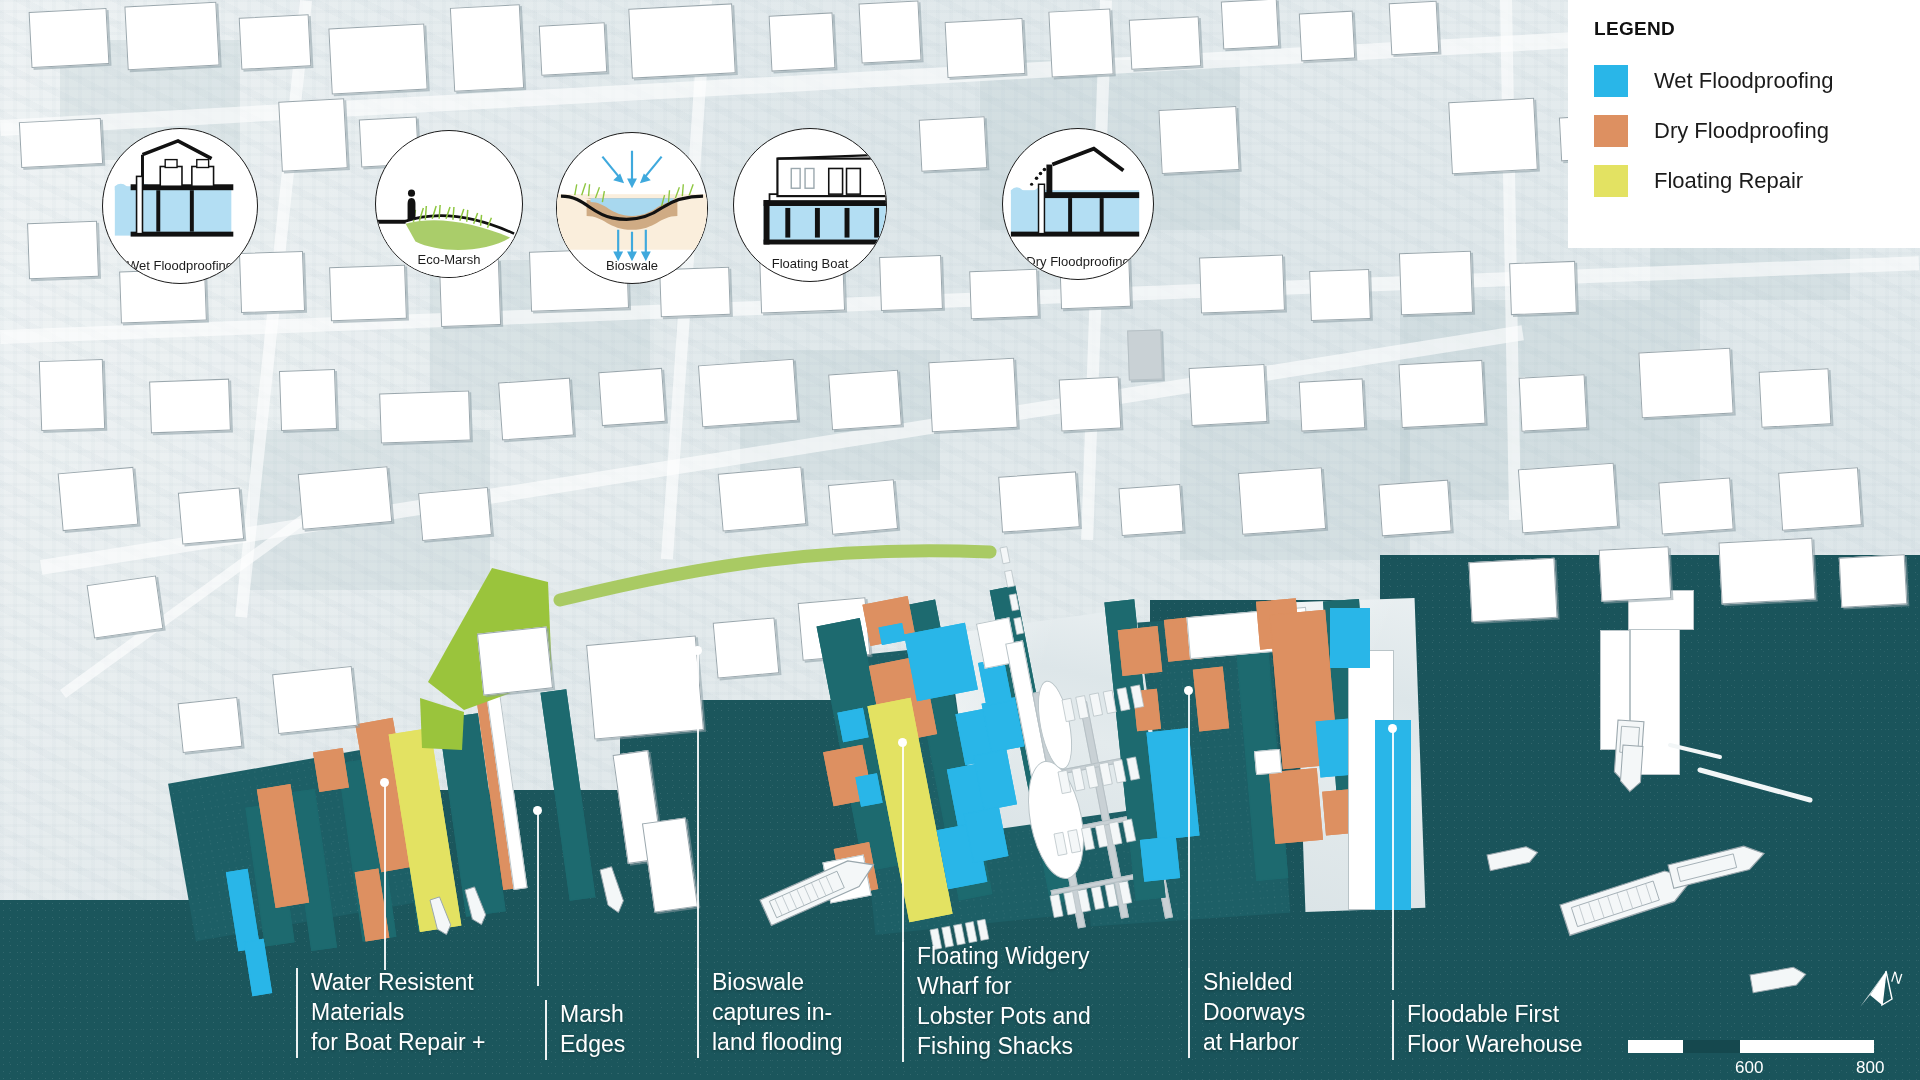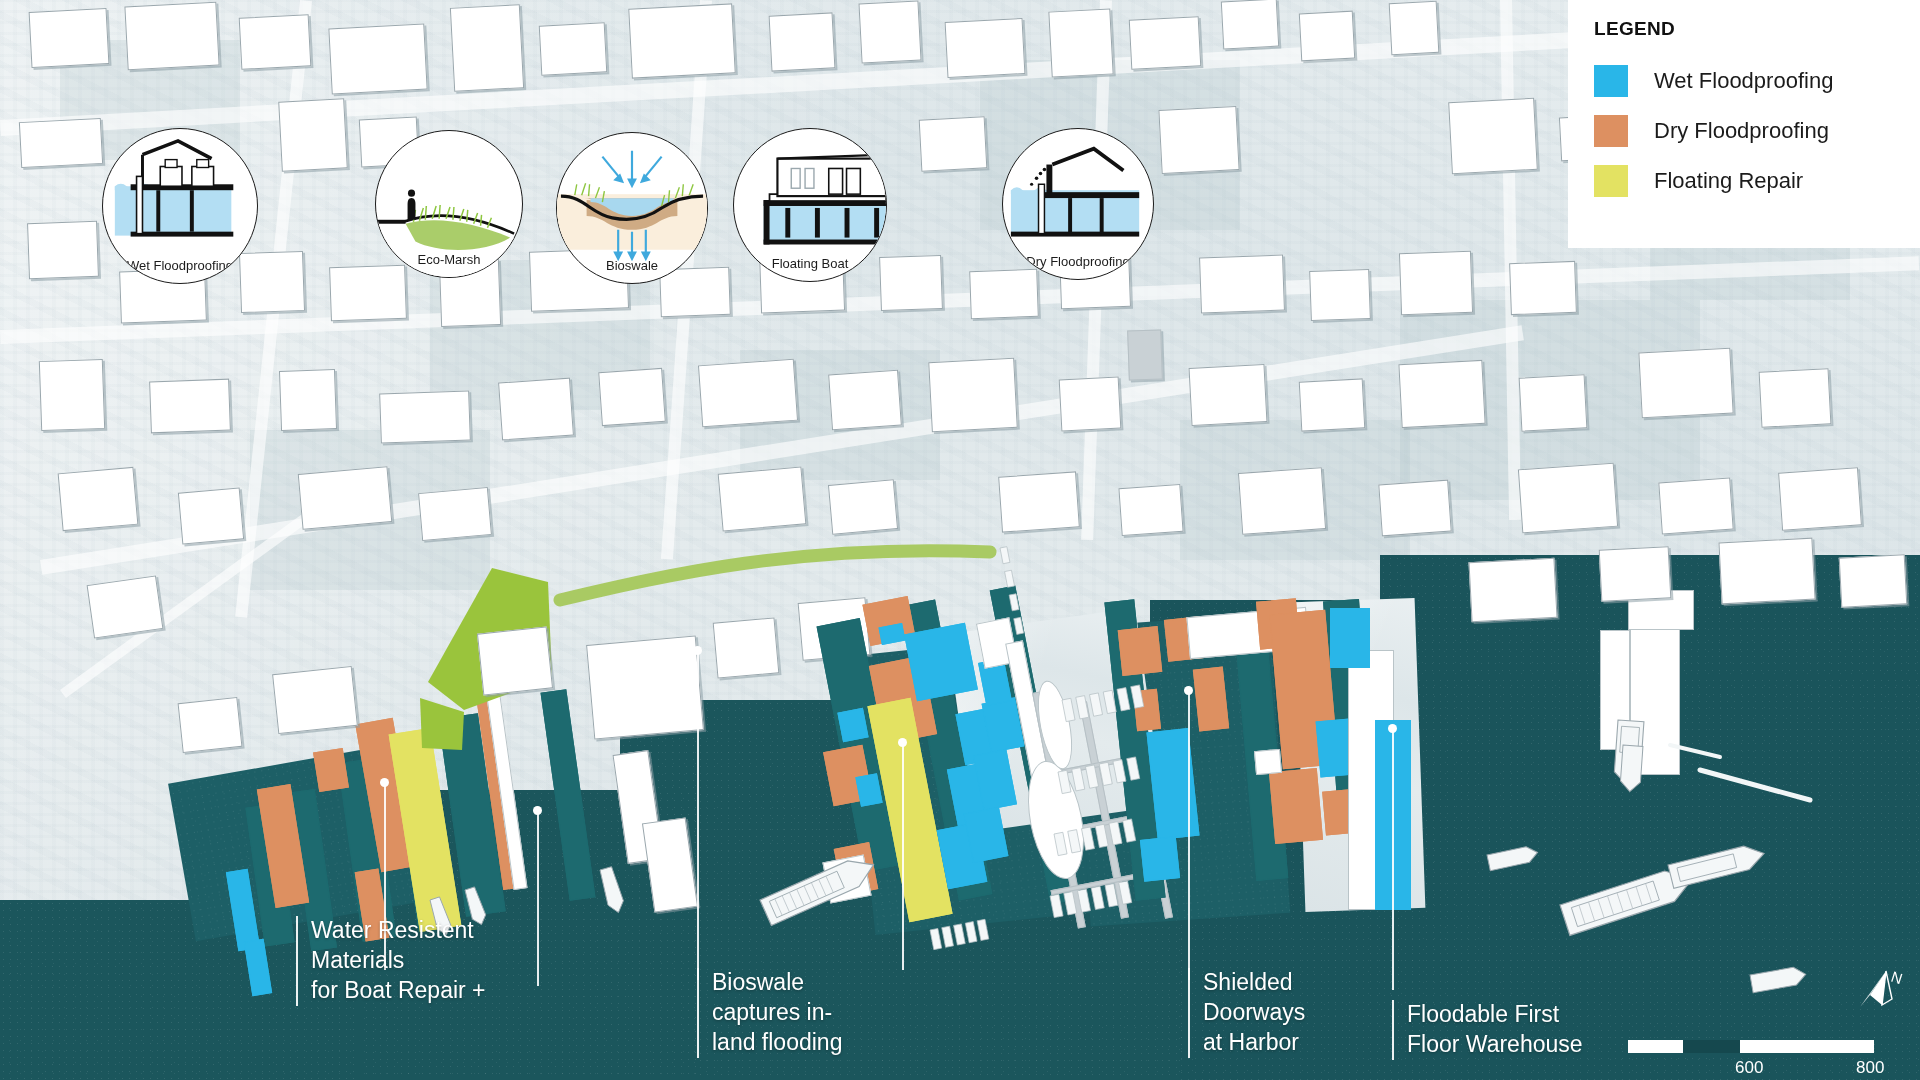--- a/index.html
+++ b/index.html
@@ -598,26 +598,32 @@
 
   <div class="leader" style="left:902px;top:742px;height:228px;"></div>
   <div class="leader-dot" style="left:898px;top:738px;"></div>
 
   <div class="leader" style="left:1188px;top:690px;height:290px;"></div>
   <div class="leader-dot" style="left:1184px;top:686px;"></div>
 
   <div class="leader" style="left:1392px;top:728px;height:262px;"></div>
   <div class="leader-dot" style="left:1388px;top:724px;"></div>
 
-  <div class="anno" style="left:296px;top:916px;width:300px;">Water Resistent
+  <div class="anno" style="left:296px;top:968px;width:300px;">Water Resistent
 Materials
 for Boat Repair +</div>
+  <div class="anno" style="left:545px;top:1000px;width:160px;">Marsh
+Edges</div>
   <div class="anno" style="left:697px;top:968px;width:200px;">Bioswale
 captures in-
 land flooding</div>
+  <div class="anno" style="left:902px;top:942px;width:250px;">Floating Widgery
+Wharf for
+Lobster Pots and
+Fishing Shacks</div>
   <div class="anno" style="left:1188px;top:968px;width:200px;">Shielded
 Doorways
 at Harbor</div>
   <div class="anno" style="left:1392px;top:1000px;width:300px;">Floodable First
 Floor Warehouse</div>
 
   <div class="scalebar" style="left:1628px;top:1040px;width:246px;">
     <div class="sb-seg" style="width:55px;"></div>
     <div class="sb-seg dark" style="width:57px;"></div>
     <div class="sb-seg" style="width:134px;"></div>

